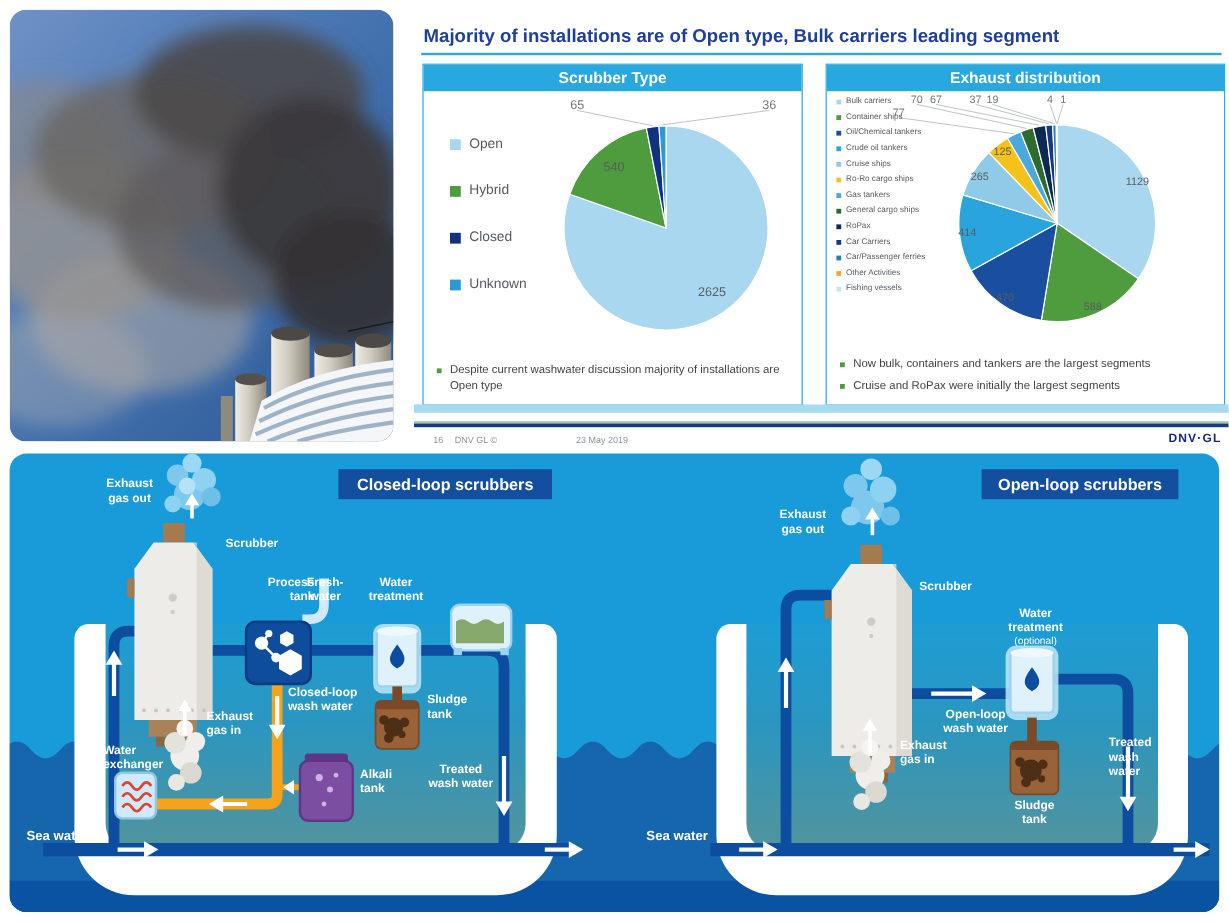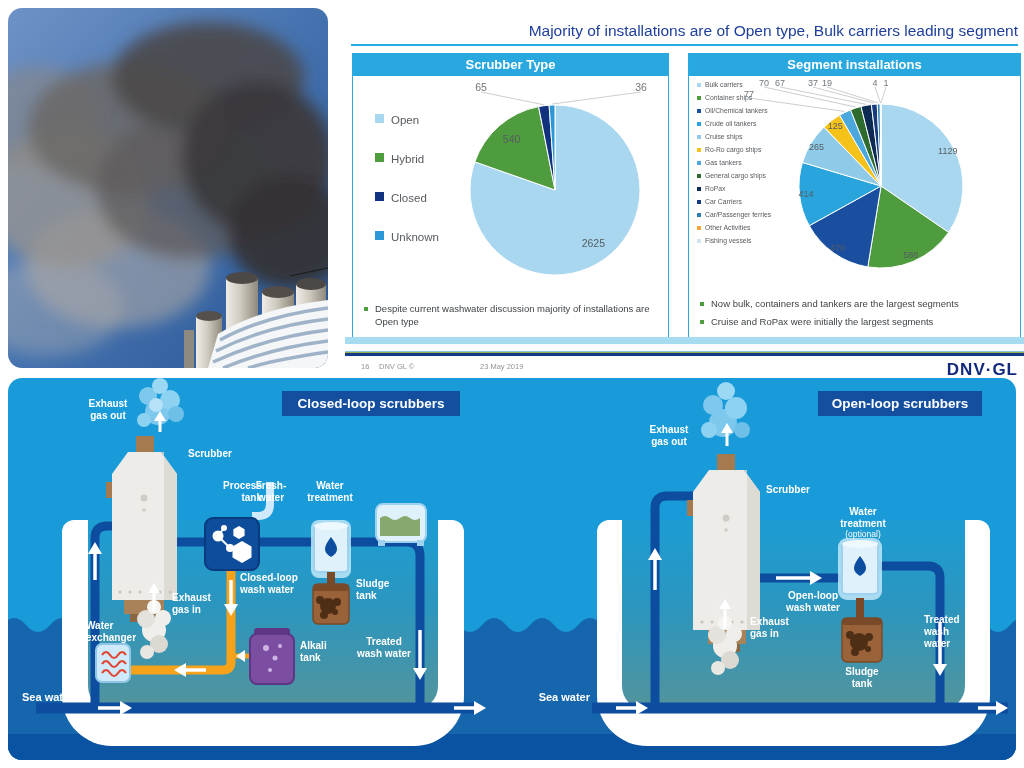--- a/index.html
+++ b/index.html
@@ -2,49 +2,49 @@
 <html><head>
 <meta charset="utf-8">
 <style>
   html,body{margin:0;padding:0;background:#ffffff;}
   .page{position:relative;width:1024px;height:768px;background:#fff;overflow:hidden;
         font-family:"Liberation Sans",sans-serif;}
   
   .photo{position:absolute;left:8px;top:8px;width:320px;height:360px;border-radius:14px;overflow:hidden;}
   
   .slide{position:absolute;left:345px;top:10px;width:679px;height:358px;background:#fff;}
-  .slide-title{position:absolute;left:8px;top:12px;width:665px;font-size:15.5px;font-weight:normal;color:#1e3f9a;text-align:right;}
+  .slide-title{position:absolute;left:8px;top:12px;width:665px;font-size:15.5px;font-weight:bold;color:#1e3f9a;}
   .title-rule{position:absolute;left:6px;top:34px;width:667px;height:2px;background:#29abe2;}
   .panel{position:absolute;top:43px;height:283px;border:1px solid #29abe2;background:#fff;}
   .panel.p1{left:7px;width:315px;}
   .panel.p2{left:343px;width:331px;}
   .panel-header{position:absolute;left:0;top:0;right:0;height:22px;background:#29a8e0;color:#fff;
                 font-size:13px;font-weight:bold;text-align:center;line-height:22px;}
   .pie-svg{position:absolute;left:0;top:22px;}
   .legend1{position:absolute;left:22px;top:60px;}
-  .legend1 .leg-item{display:flex;margin-bottom:27px;}
+  .legend1 .leg-item{display:flex;align-items:center;margin-bottom:27px;}
   .legend1 .leg-marker{width:9px;height:9px;margin-right:7px;flex:none;}
   .legend1 .leg-label{font-size:11.5px;color:#565b60;}
   .legend2{position:absolute;left:8px;top:27px;}
   .legend2 .leg-item{display:flex;align-items:center;margin-bottom:6px;}
   .legend2 .leg-marker{width:4px;height:4px;margin-right:4px;flex:none;}
   .legend2 .leg-label{font-size:6.8px;color:#565b60;}
   .bullets{position:absolute;left:10px;right:8px;bottom:8px;}
   .bullet{position:relative;padding-left:12px;font-size:9.5px;color:#3f4448;line-height:1.35;margin-top:5px;}
   .bullet:before{content:"";position:absolute;left:1px;top:4px;width:4px;height:4px;background:#4f9c3e;}
   .slide-footband{position:absolute;left:0;top:327px;width:679px;height:7px;background:#a7dbf0;}
   .slide-footlines{position:absolute;left:0;top:341px;width:679px;}
   .fl1{height:1px;background:#86c6e2;}
   .fl2{height:1px;background:#9aae4e;}
   .fl3{height:3px;background:#123a86;}
   .slide-footer-text{position:absolute;left:0;top:350px;width:679px;height:14px;font-size:7.5px;color:#8f959a;}
   .sf-page{position:absolute;left:16px;top:2px;}
   .sf-copy{position:absolute;left:34px;top:2px;}
   .sf-date{position:absolute;left:135px;top:2px;}
-  .sf-logo{position:absolute;right:6px;top:0;font-size:17px;font-weight:bold;color:#13297d;letter-spacing:1px;}
+  .sf-logo{position:absolute;right:6px;top:0;font-size:10px;font-weight:bold;color:#13297d;letter-spacing:1px;}
   
   .info{position:absolute;left:8px;top:378px;width:1008px;height:382px;border-radius:14px;overflow:hidden;background:#189bd8;}
   .info svg.scene{position:absolute;left:0;top:0;}
   .ilabel{position:absolute;color:#fff;font-weight:bold;font-size:10px;line-height:1.18;
           white-space:pre-line;text-align:center;}
   .ilabel.tl{text-align:left;}
   .ilabel.tr{text-align:right;}
   .ilabel .note{display:block;font-weight:normal;font-size:8.5px;line-height:1.25;white-space:pre-line;}
   .badge{position:absolute;height:25px;background:#134f9e;color:#fff;font-size:13.5px;font-weight:bold;
          text-align:center;line-height:25px;}
@@ -142,21 +142,21 @@
             <span class="leg-marker" style="background: rgb(45, 152, 216);"></span>
             <span class="leg-label">Unknown</span>
           </div>
         </div>
       <div class="bullets">
         <div class="bullet">Despite current washwater discussion majority of installations are Open type</div>
       </div>
     </div>
 
     <div class="panel p2">
-      <div class="panel-header">Segment installations</div>
+      <div class="panel-header">Exhaust distribution</div>
       <svg id="pie2" class="pie-svg" width="329" height="228">
           <path d="M192,110 L192,28 A82,82 0 0 1 259.622248760298,156.38136988706103 Z" fill="#a9d7f0" stroke="#ffffff" stroke-width="1" stroke-linejoin="round"></path>
           <path d="M192,110 L259.622248760298,156.38136988706103 A82,82 0 0 1 178.806350902663,190.93162313642512 Z" fill="#4f9c3e" stroke="#ffffff" stroke-width="1" stroke-linejoin="round"></path>
           <path d="M192,110 L178.806350902663,190.93162313642512 A82,82 0 0 1 120.23576771803829,149.67234509051167 Z" fill="#1a4fa0" stroke="#ffffff" stroke-width="1" stroke-linejoin="round"></path>
           <path d="M192,110 L120.23576771803829,149.67234509051167 A82,82 0 0 1 113.45827839937574,86.43736075881918 Z" fill="#2aa4dc" stroke="#ffffff" stroke-width="1" stroke-linejoin="round"></path>
           <path d="M192,110 L113.45827839937574,86.43736075881918 A82,82 0 0 1 134.94478079954683,51.10431287447067 Z" fill="#8fcbe9" stroke="#ffffff" stroke-width="1" stroke-linejoin="round"></path>
           <path d="M192,110 L134.94478079954683,51.10431287447067 A82,82 0 0 1 150.61352644335878,39.21045411541732 Z" fill="#f5c21a" stroke="#ffffff" stroke-width="1" stroke-linejoin="round"></path>
           <path d="M192,110 L150.61352644335878,39.21045411541732 A82,82 0 0 1 161.5148029159167,33.877383395310176 Z" fill="#4aa8dd" stroke="#ffffff" stroke-width="1" stroke-linejoin="round"></path>
           <line x1="155.5259217230171" y1="35.44370171578713" x2="60" y2="22" stroke="#b4b7ba" stroke-width="0.7"></line>
           <path d="M192,110 L161.5148029159167,33.877383395310176 A82,82 0 0 1 172.0110742646719,30.473634259149392 Z" fill="#2e6b2f" stroke="#ffffff" stroke-width="1" stroke-linejoin="round"></path>

